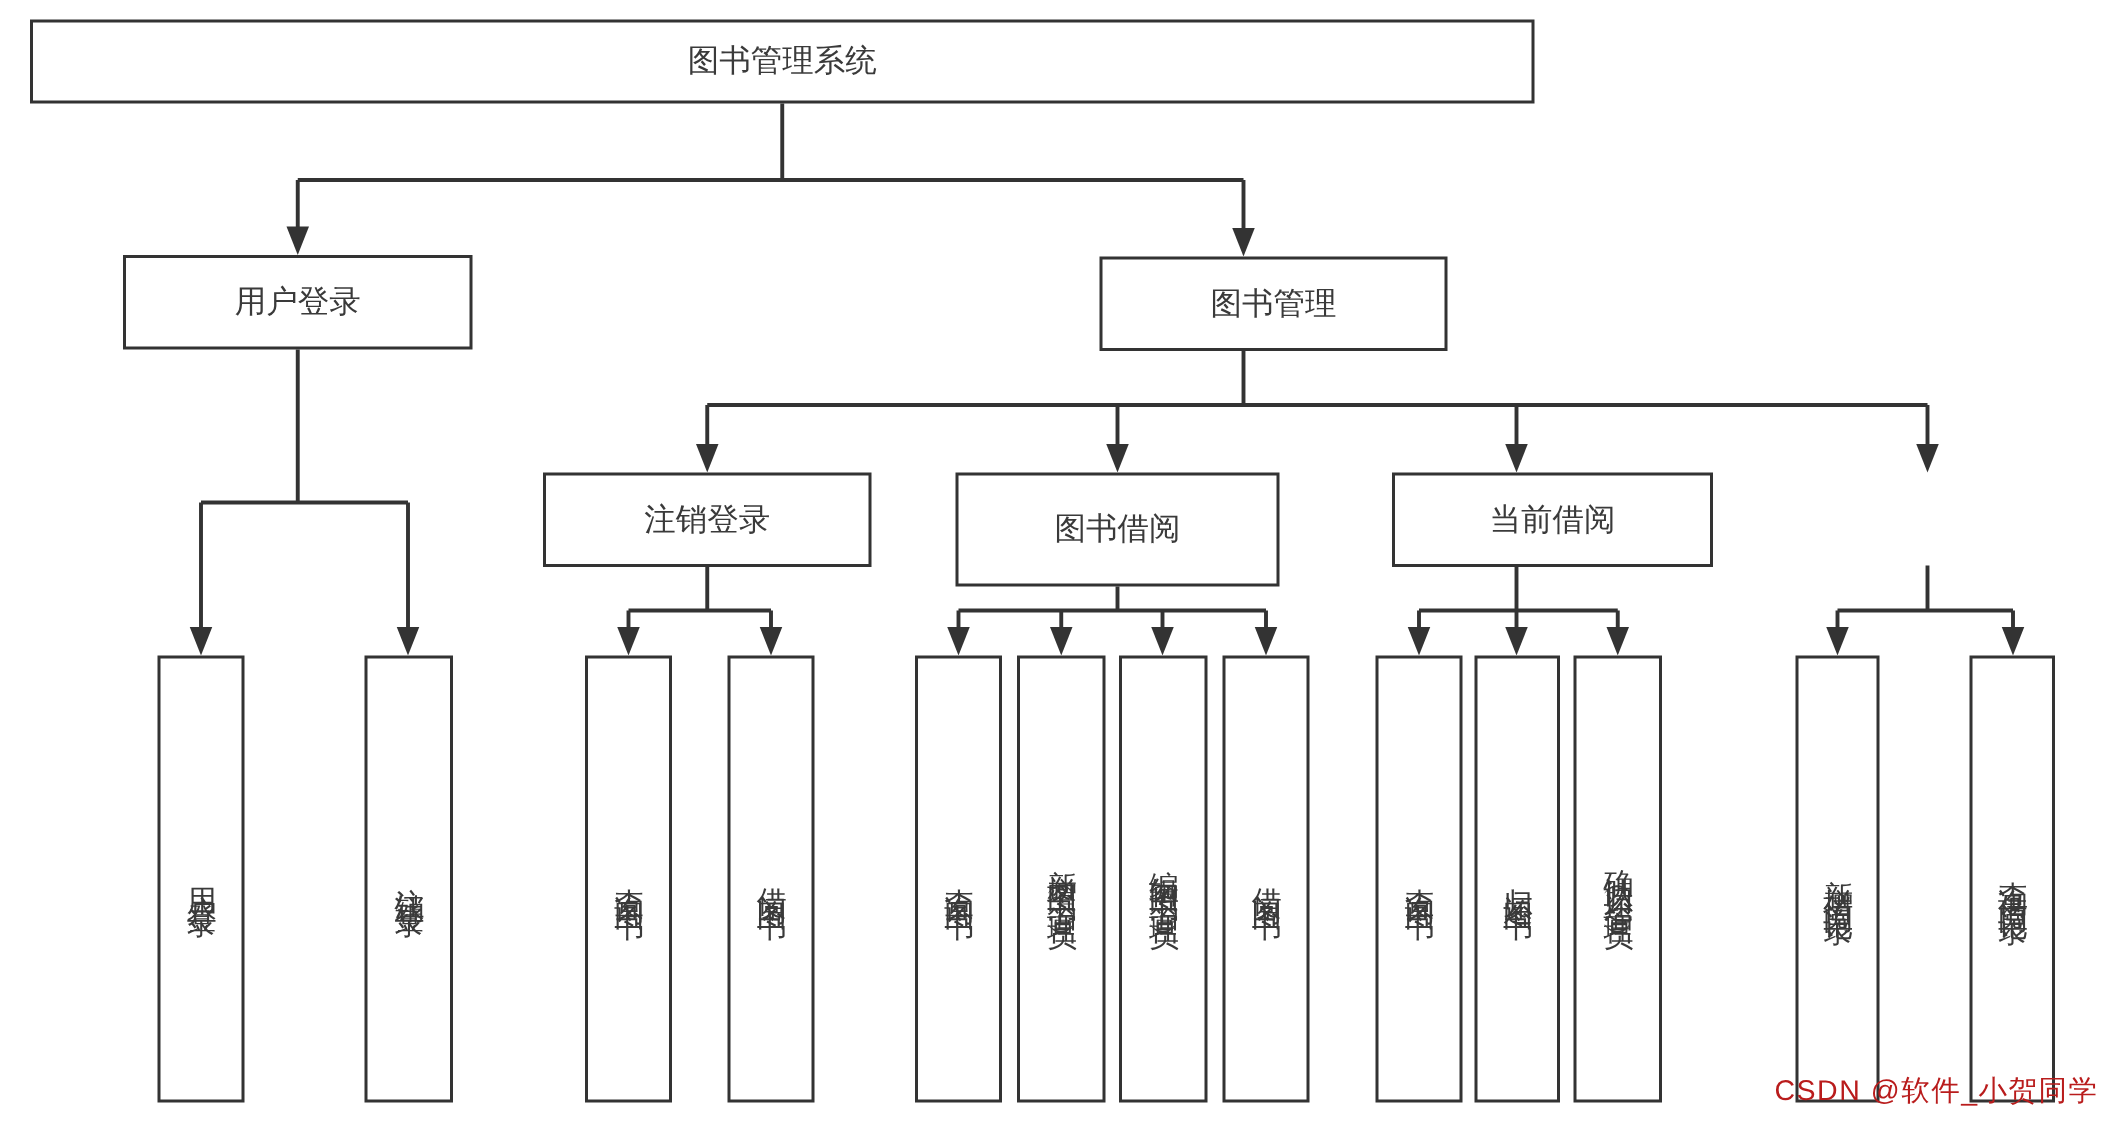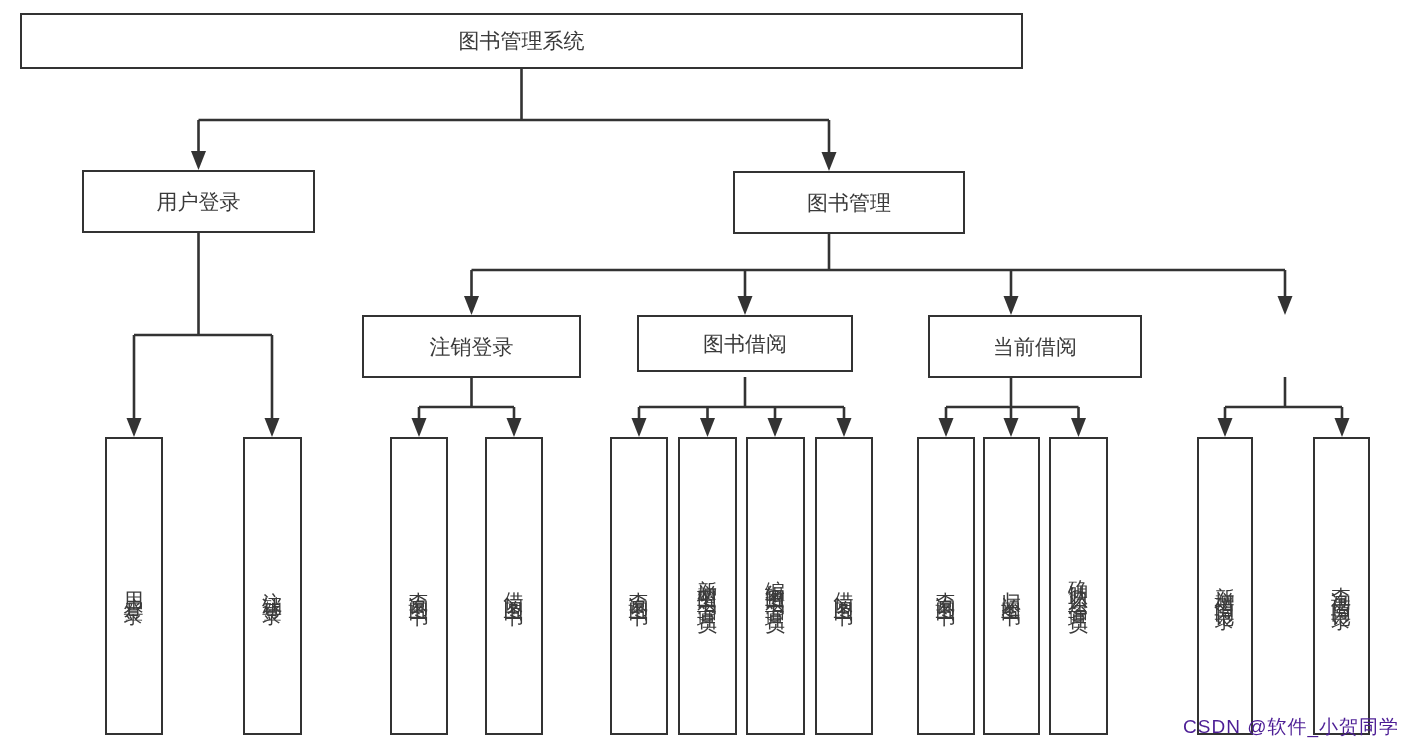--- a/index.html
+++ b/index.html
@@ -45,21 +45,21 @@
     text-orientation: mixed;
     font-size: 20px;
     letter-spacing: 5px;
     white-space: normal;
     line-height: 1;
   }
   .watermark {
     position: absolute;
     right: 6px;
     bottom: 7px;
-    color: #4c1d95;
+    color: #b91c1c;
     font-size: 19px;
     letter-spacing: 1px;
     white-space: nowrap;
   }
 </style>
 </head>
 <body>
 
 <div class="stage">
 
@@ -102,21 +102,21 @@
       <path d="M1334.5 418 L1349.5 418 L1342 437 Z"></path>
     </g>
   </svg>
 
   <div class="node" style="left:20px; top:13px; width:1003px; height:56px;">图书管理系统</div>
 
   <div class="node" style="left:82px; top:170px; width:233px; height:63px;">用户登录</div>
   <div class="node" style="left:713px; top:171px; width:232px; height:63px;margin-left:20px;">图书管理</div>
 
   <div class="node" style="left:362px; top:315px; width:219px; height:63px;">注销登录</div>
-  <div class="node" style="left:637px; top:315px; width:216px; height:57px;text-align:center;">图书借阅</div>
+  <div class="node" style="left:637px; top:315px; width:216px; height:76px;text-align:center;">图书借阅</div>
   <div class="node" style="left:928px; top:315px; width:214px; height:63px;">当前借阅</div>
 
   <div class="node vertical" style="left:105px; top:437px; width:58px; height:298px;">用户登录</div>
   <div class="node vertical" style="left:243px; top:437px; width:59px; height:298px;">注销登录</div>
 
   <div class="node vertical" style="left:390px; top:437px; width:58px; height:298px;">查询图书</div>
   <div class="node vertical" style="left:485px; top:437px; width:58px; height:298px;">借阅图书</div>
 
   <div class="node vertical" style="left:610px; top:437px; width:58px; height:298px;">查询图书</div>
   <div class="node vertical" style="left:678px; top:437px; width:59px; height:298px;">新增图书（管理员）</div>

